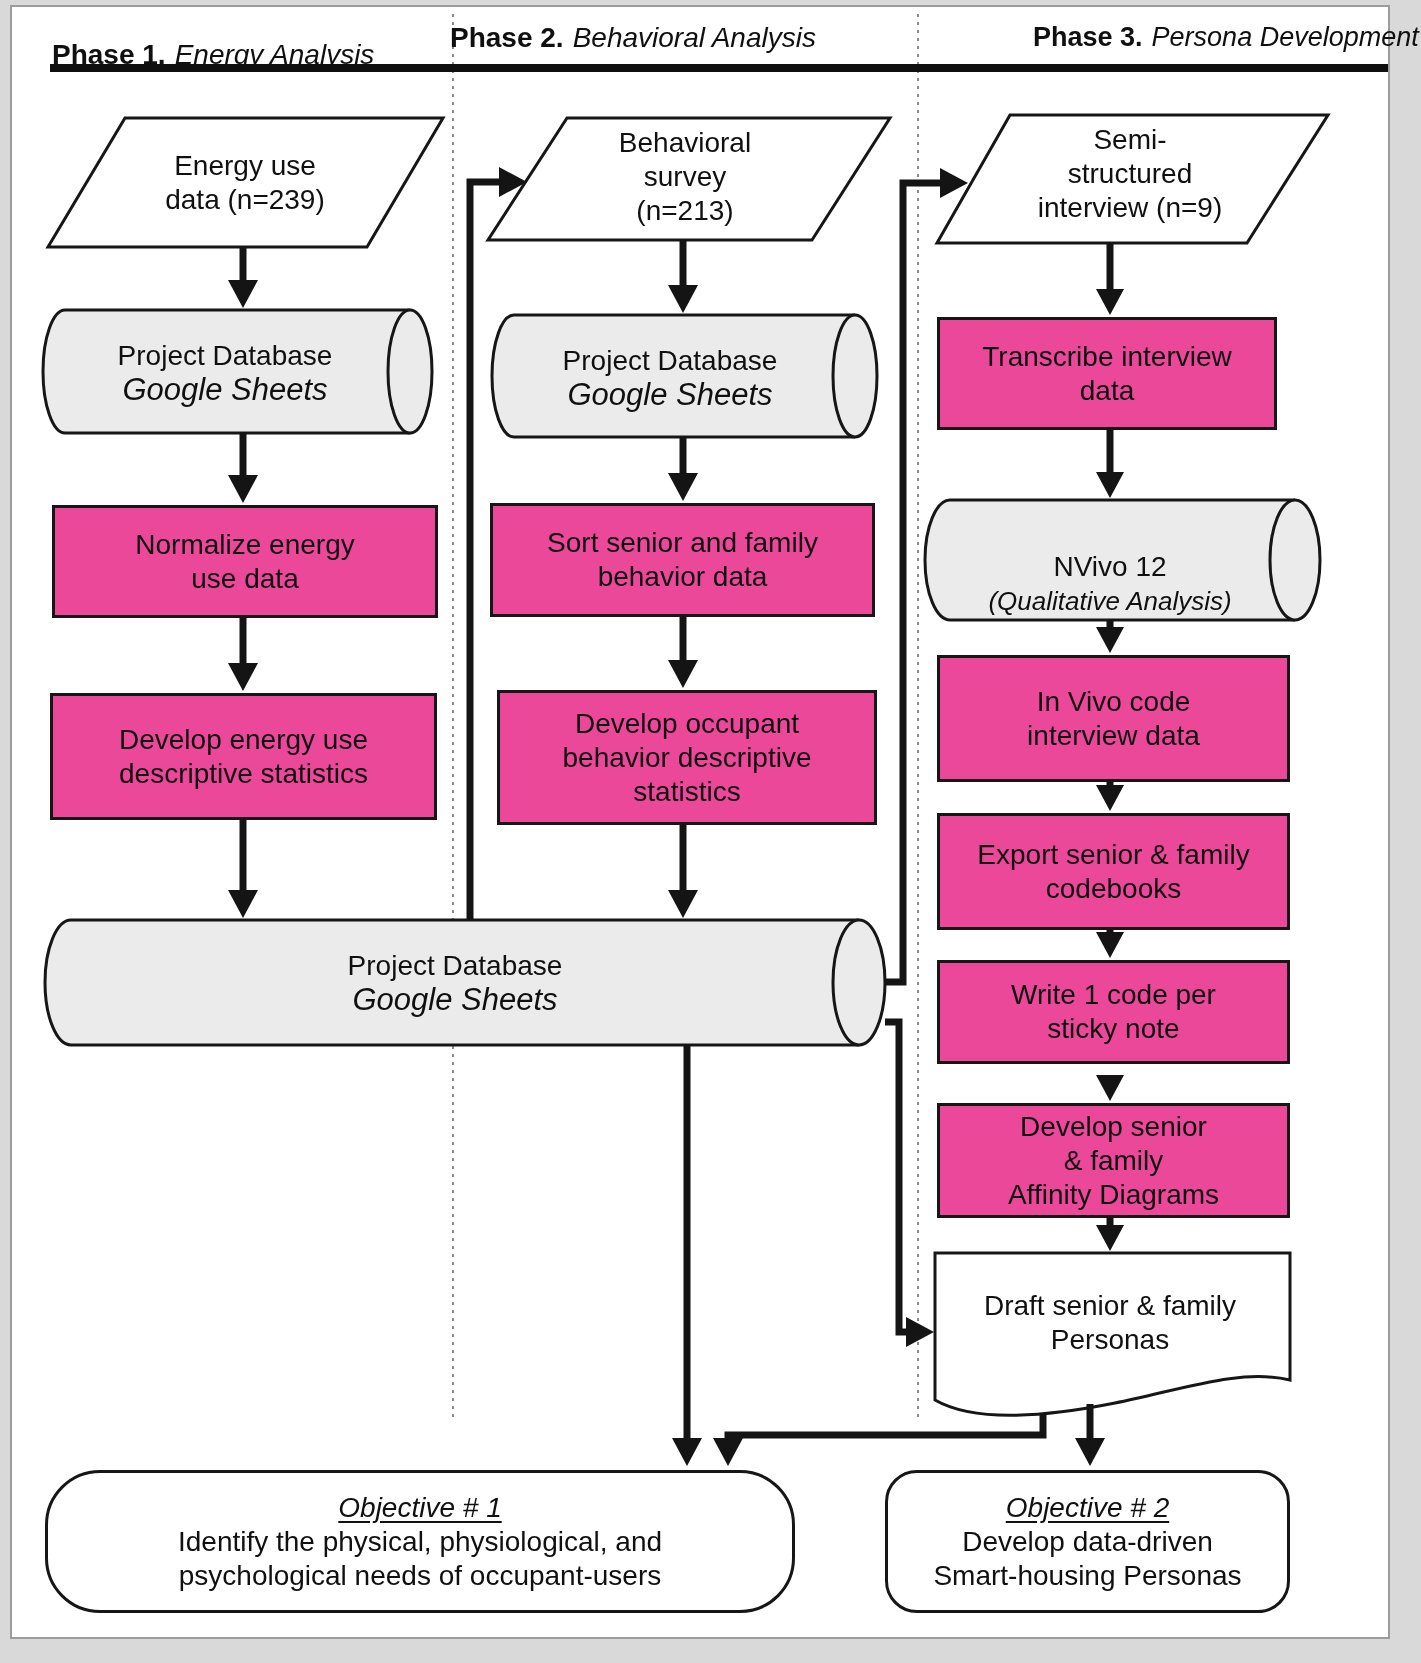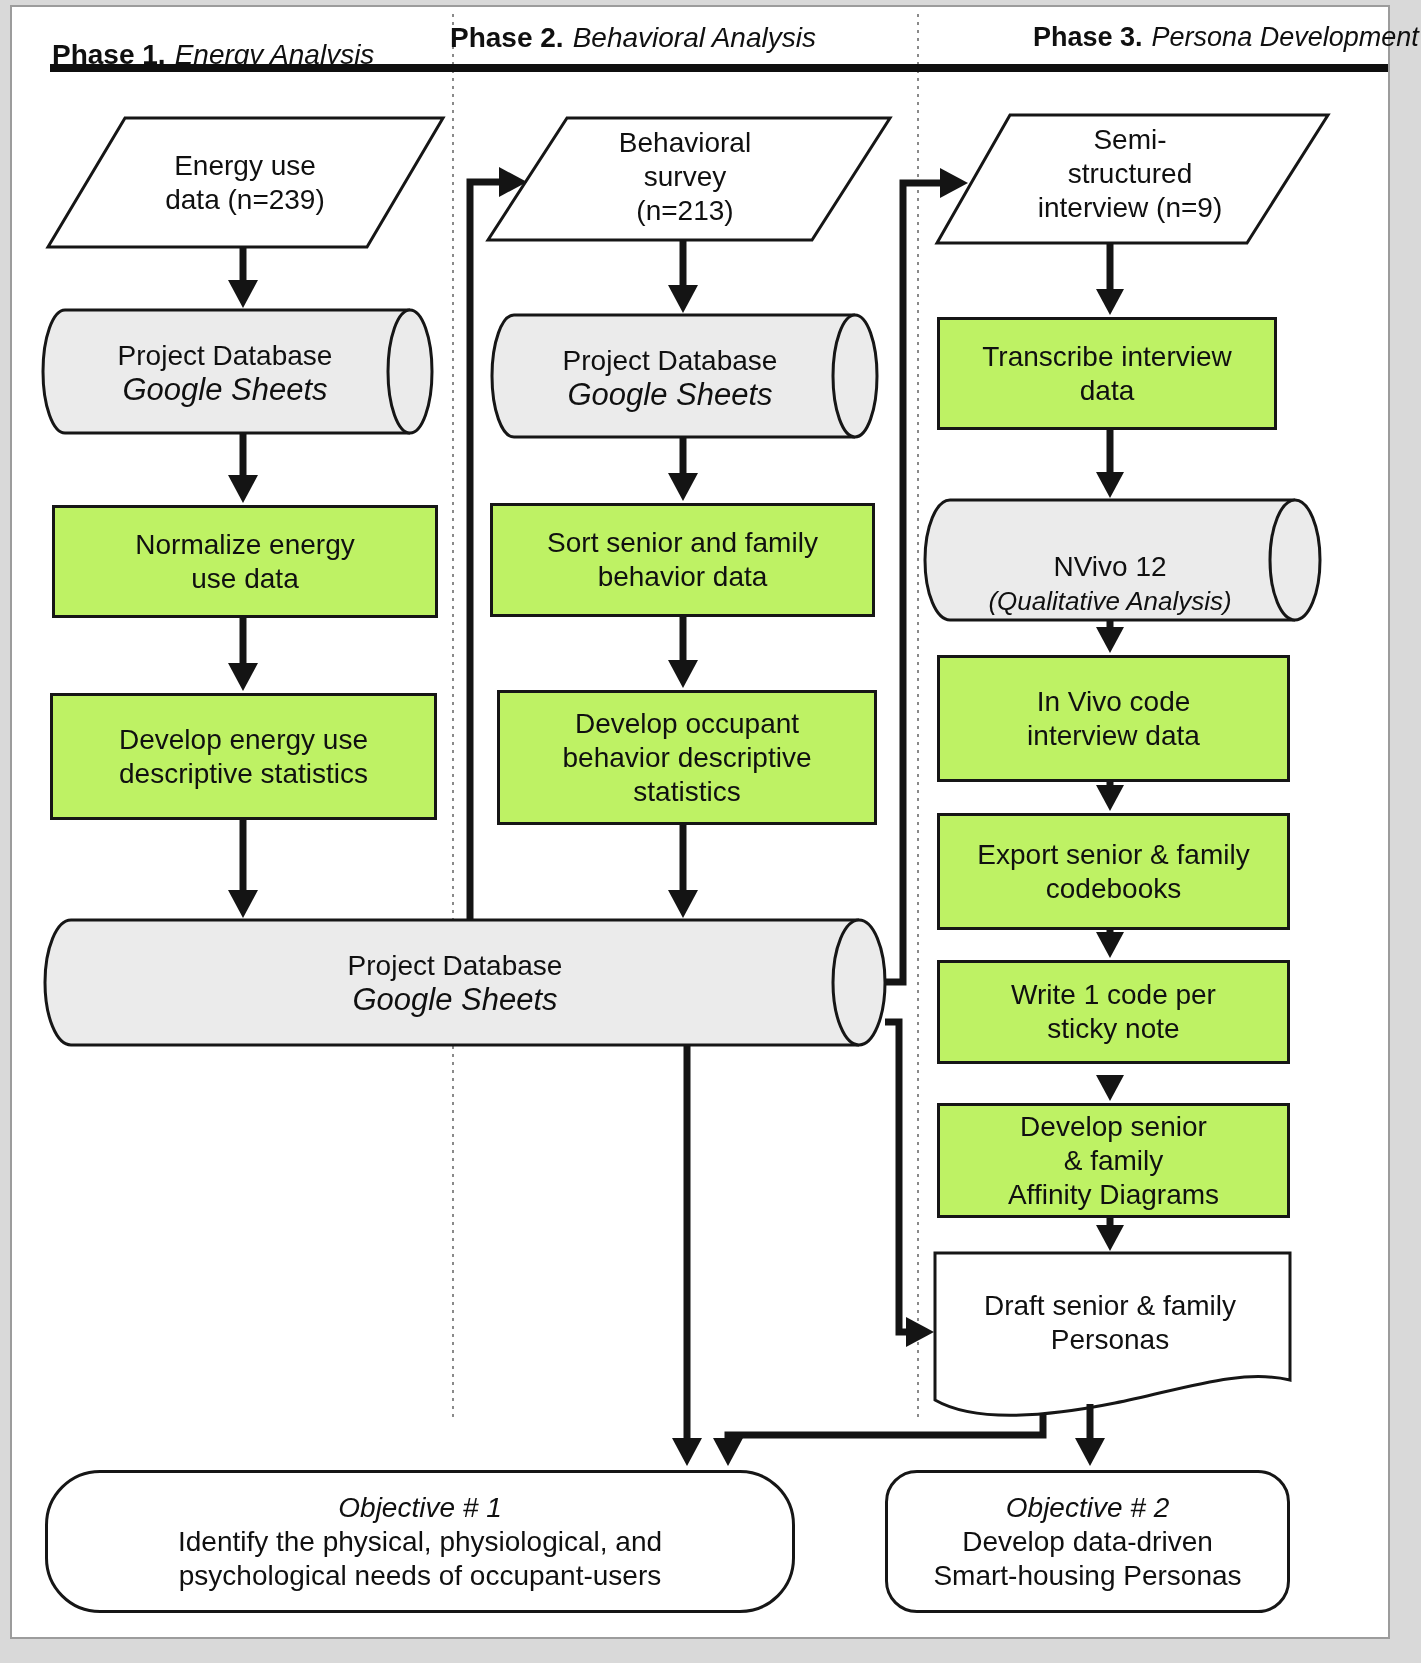--- a/index.html
+++ b/index.html
@@ -5,31 +5,31 @@
   html,body{margin:0;padding:0;background:#d9d9d9;}
   #stage{position:relative;width:1421px;height:1663px;background:#d9d9d9;
          font-family:"Liberation Sans",sans-serif;color:#101010;overflow:hidden;}
   .panel{position:absolute;left:10px;top:5px;width:1380px;height:1634px;
          box-sizing:border-box;background:#ffffff;border:2px solid #9c9c9c;}
   .layer{position:absolute;left:0;top:0;}
   .hdr{position:absolute;font-size:28px;white-space:nowrap;}
   .hdr .ph{font-weight:bold;margin-right:9px;}
   .hdr .pt{font-style:italic;}
   .underbar{position:absolute;left:50px;top:64px;width:1338px;height:8px;background:#0f0f0f;}
-  .box{position:absolute;box-sizing:border-box;border:3px solid #161616;background:#bef264;
+  .box{position:absolute;box-sizing:border-box;border:3px solid #161616;background:#ec4899;
        display:flex;align-items:center;justify-content:center;text-align:center;
        white-space:pre-line;font-size:28px;line-height:34px;}
   .label{position:absolute;display:flex;flex-direction:column;align-items:center;justify-content:center;
          text-align:center;white-space:pre-line;font-size:28px;line-height:34px;}
   .cyl-sub{font-style:italic;font-size:31px;}
   .nvivo-sub{font-style:italic;font-size:26px;}
   .round{position:absolute;box-sizing:border-box;border:3px solid #161616;background:#ffffff;
          border-radius:55px;display:flex;flex-direction:column;align-items:center;justify-content:center;
          text-align:center;font-size:28px;line-height:34px;}
-  .obj-title{font-style:italic;text-underline-offset:4px;text-align:center;}
+  .obj-title{font-style:italic;text-decoration:underline;text-underline-offset:4px;text-align:center;}
   .obj-body{white-space:pre-line;}
 </style>
 </head>
 <body>
 
 <div id="stage">
   <div class="panel"></div>
 
   <svg class="layer" width="1421" height="1663" viewBox="0 0 1421 1663">
 

